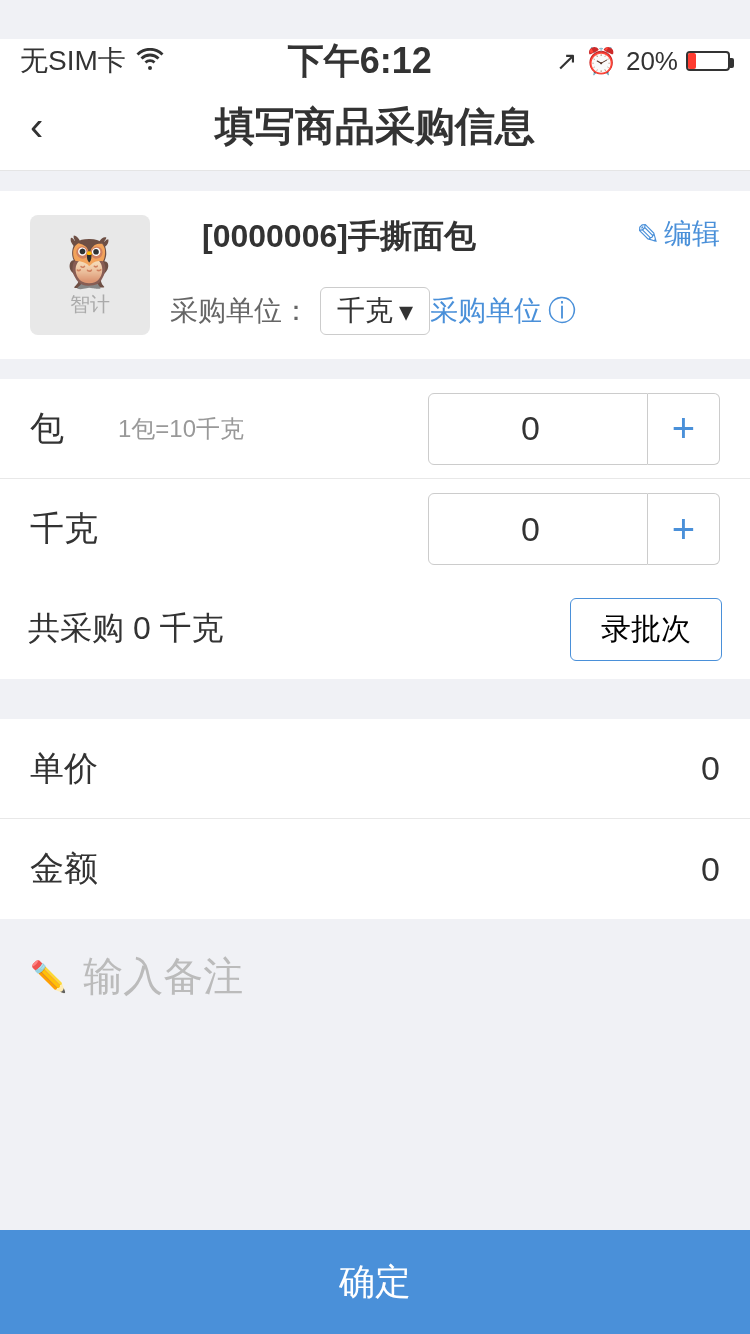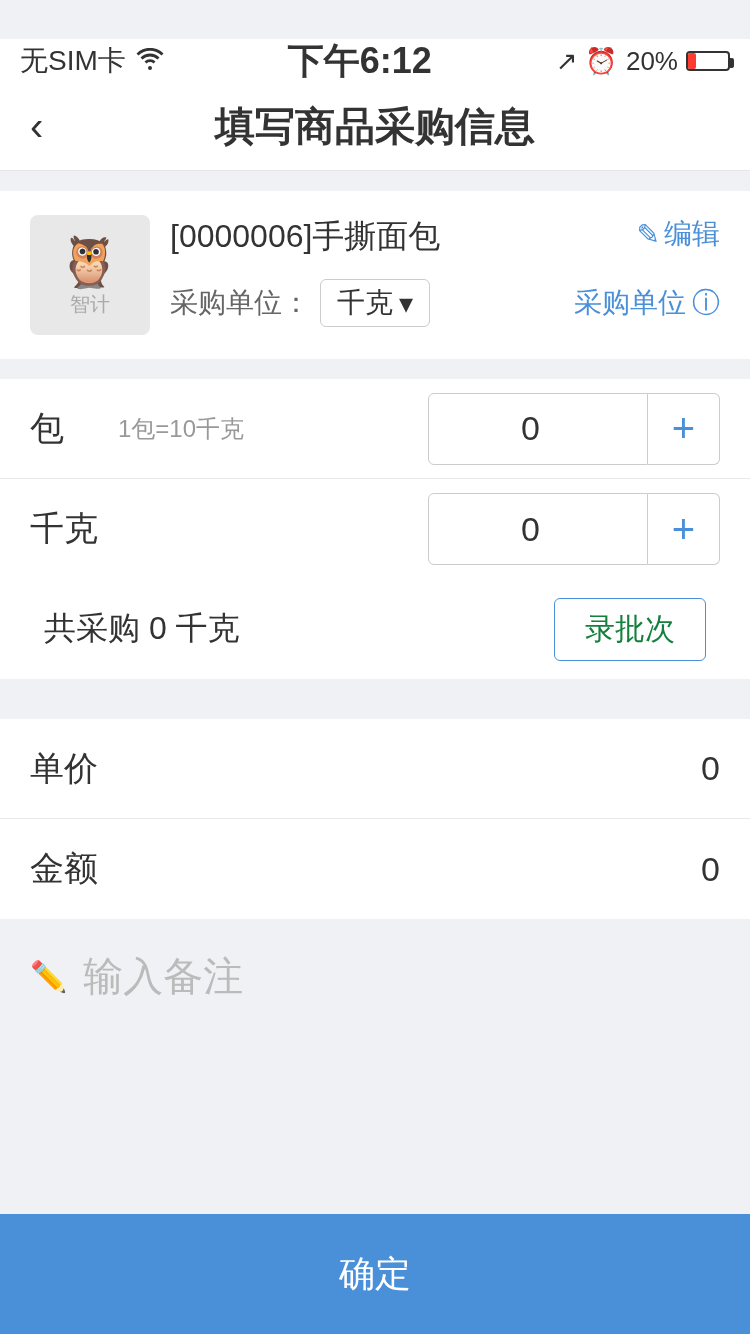--- a/index.html
+++ b/index.html
@@ -100,35 +100,36 @@
       flex: 1;
     }
     .product-name-row {
       display: flex;
       justify-content: space-between;
       align-items: flex-start;
     }
     .product-name {
       font-size: 32px;
       color: #333;
-      font-weight: 400;
+      font-weight: 700;
+      margin-left: 32px;
     }
     .edit-btn {
       color: #4a90d9;
       font-size: 28px;
       display: flex;
       align-items: center;
       gap: 4px;
       cursor: pointer;
     }
     .purchase-unit-row {
       display: flex;
-      justify-content: space-between;
-      align-items: center;
-      margin-top: 20px;
+      justify-content: flex-start;
+      align-items: center;
+      margin-top: 28px;
     }
     .purchase-unit-left {
       display: flex;
       align-items: center;
       gap: 10px;
       font-size: 28px;
       color: #666;
     }
     .unit-dropdown {
       border: 1px solid #ccc;
@@ -214,34 +215,34 @@
     }
     .qty-input {
       border-radius: 6px 0 0 6px;
     }
 
     
     .summary-row {
       display: flex;
       align-items: center;
       justify-content: space-between;
-      padding: 0 44px;
+      padding: 0 28px;
       height: 100px;
       background: #fff;
     }
     .summary-text {
       font-size: 32px;
       color: #333;
     }
     .batch-btn {
       border: 1px solid #4a90d9;
       border-radius: 6px;
       padding: 10px 30px;
       font-size: 30px;
-      color: #15803d;
+      color: #000000;
       background: #fff;
       cursor: pointer;
       font-family: Liberation Mono, monospace;
     }
 
     
     .price-section {
       background: #fff;
       margin-top: 20px;
     }
@@ -291,21 +292,21 @@
       flex: 1;
       min-height: 320px;
     }
 
     
     .confirm-btn {
       position: fixed;
       bottom: 0;
       left: 0;
       width: 750px;
-      height: 120px;
+      height: 104px;
       background: #4a90d9;
       display: flex;
       align-items: center;
       justify-content: center;
       font-size: 36px;
       color: #fff;
       font-weight: 500;
       cursor: pointer;
       border: none;
     }

